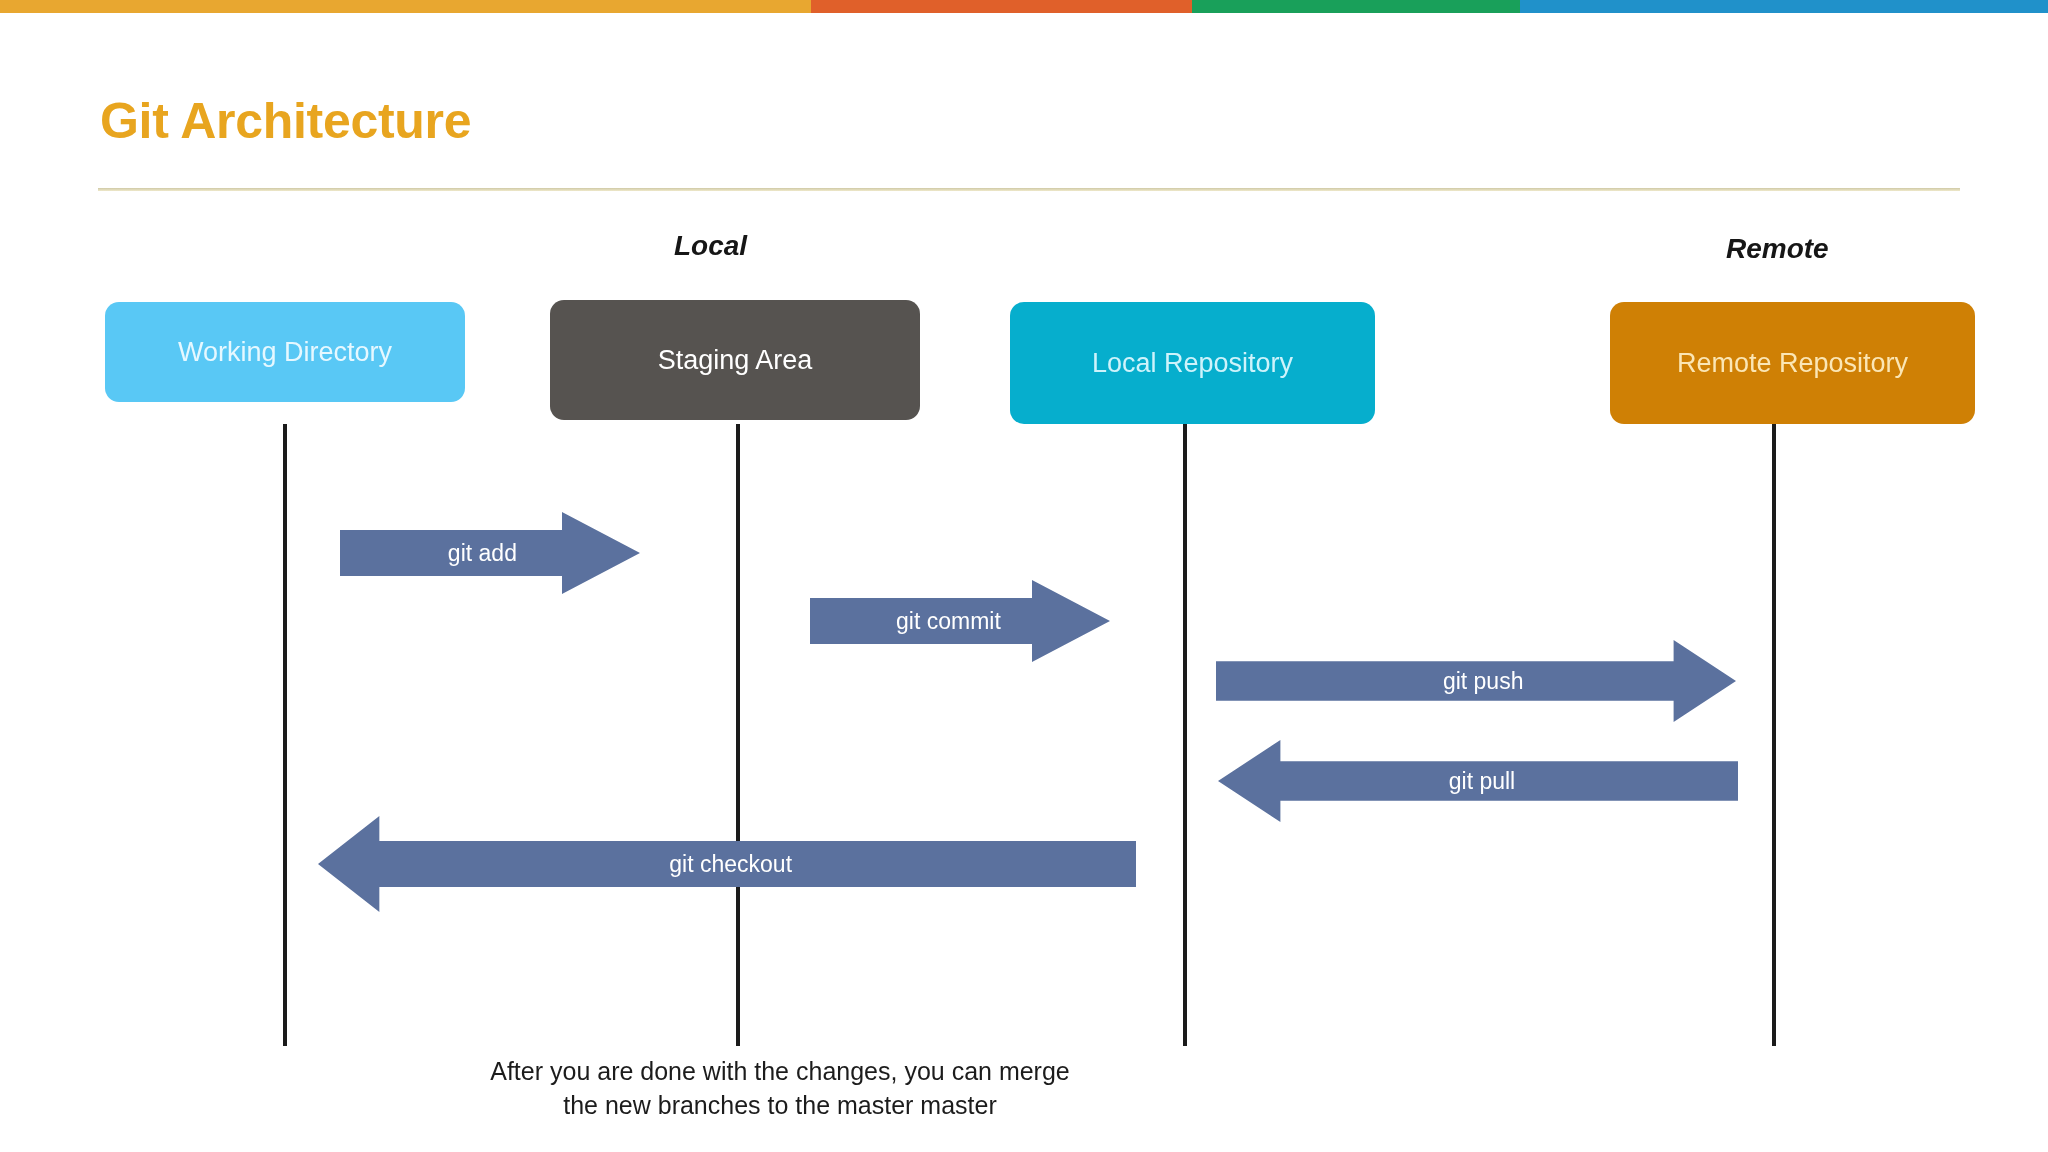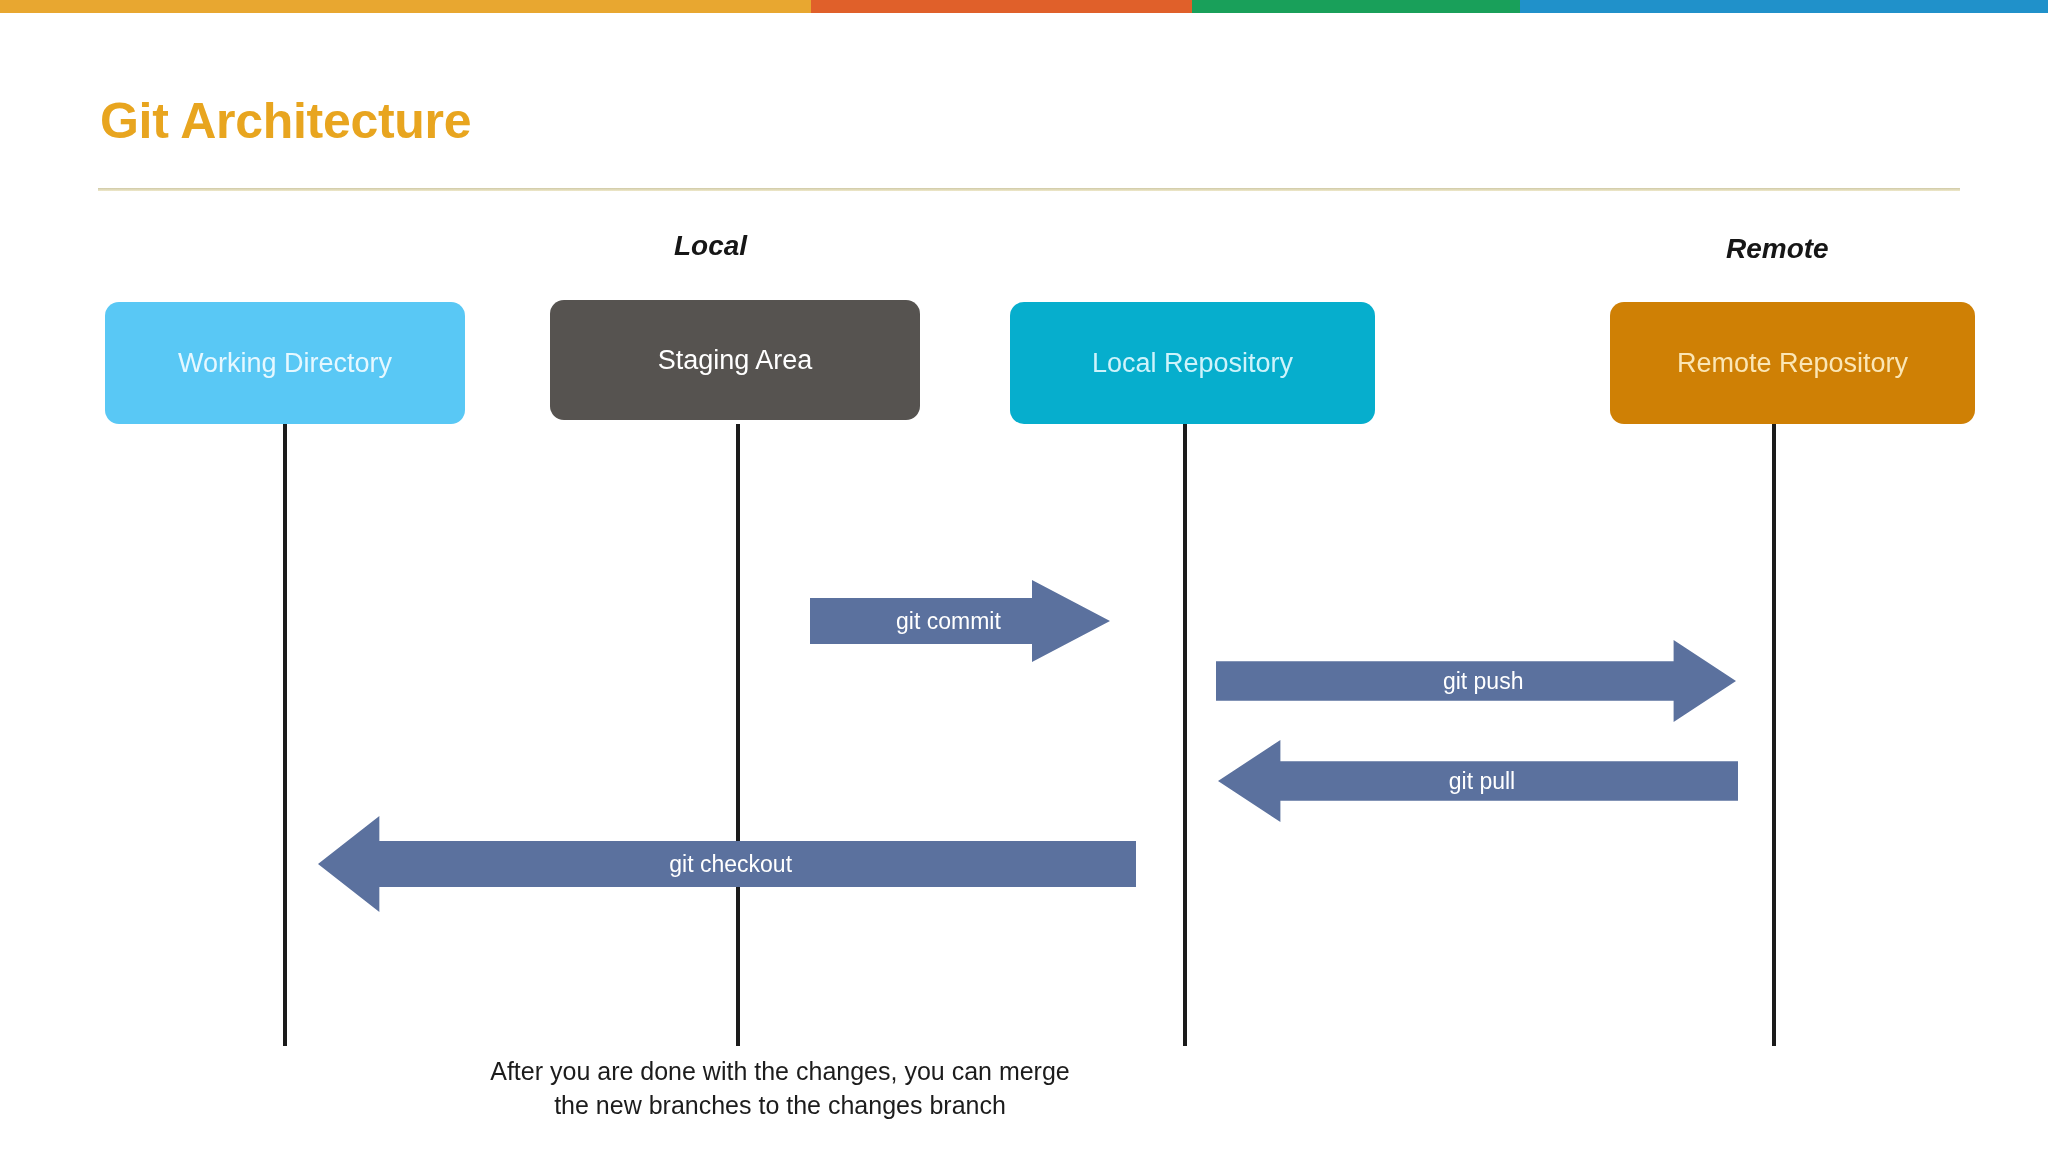--- a/index.html
+++ b/index.html
@@ -68,21 +68,21 @@
   .node {
     position: absolute;
     border-radius: 14px;
     display: flex;
     align-items: center;
     justify-content: center;
     font-size: 27px;
     white-space: nowrap;
   }
   .node-working {
-    left: 105px; top: 302px; width: 360px; height: 122px;
+    left: 105px; top: 302px; width: 360px; height: 100px;
     background: #59c8f5; color: #e6f8ff;
   }
   .node-staging {
     left: 550px; top: 300px; width: 370px; height: 120px;
     background: #565350; color: #ffffff;
   }
   .node-localrepo {
     left: 1010px; top: 302px; width: 365px; height: 122px;
     background: #06aecd; color: #cef3fb;
   }
@@ -195,20 +195,24 @@
   </div>
   <div class="node node-remoterepo">
     <span>Remote Repository</span>
   </div>
 
   <div class="lifeline lifeline-working"></div>
   <div class="lifeline lifeline-staging"></div>
   <div class="lifeline lifeline-localrepo"></div>
   <div class="lifeline lifeline-remote"></div>
 
+  <div class="arrow arrow-right arrow-add">
+    <div class="arrow-shape"></div>
+    <span class="arrow-label">git add</span>
+  </div>
 
   <div class="arrow arrow-right arrow-commit">
     <div class="arrow-shape"></div>
     <span class="arrow-label">git commit</span>
   </div>
 
   <div class="arrow arrow-right arrow-push">
     <div class="arrow-shape"></div>
     <span class="arrow-label">git push</span>
   </div>
@@ -219,16 +223,16 @@
   </div>
 
   <div class="arrow arrow-left arrow-checkout">
     <div class="arrow-shape"></div>
     <span class="arrow-label">git checkout</span>
   </div>
 
 
   <div class="caption">
     <div>After you are done with the changes, you can merge</div>
-    <div>the new branches to the changes branch</div>
+    <div>the new branches to the master master</div>
   </div>
 
 </div>
 
 </body></html>

